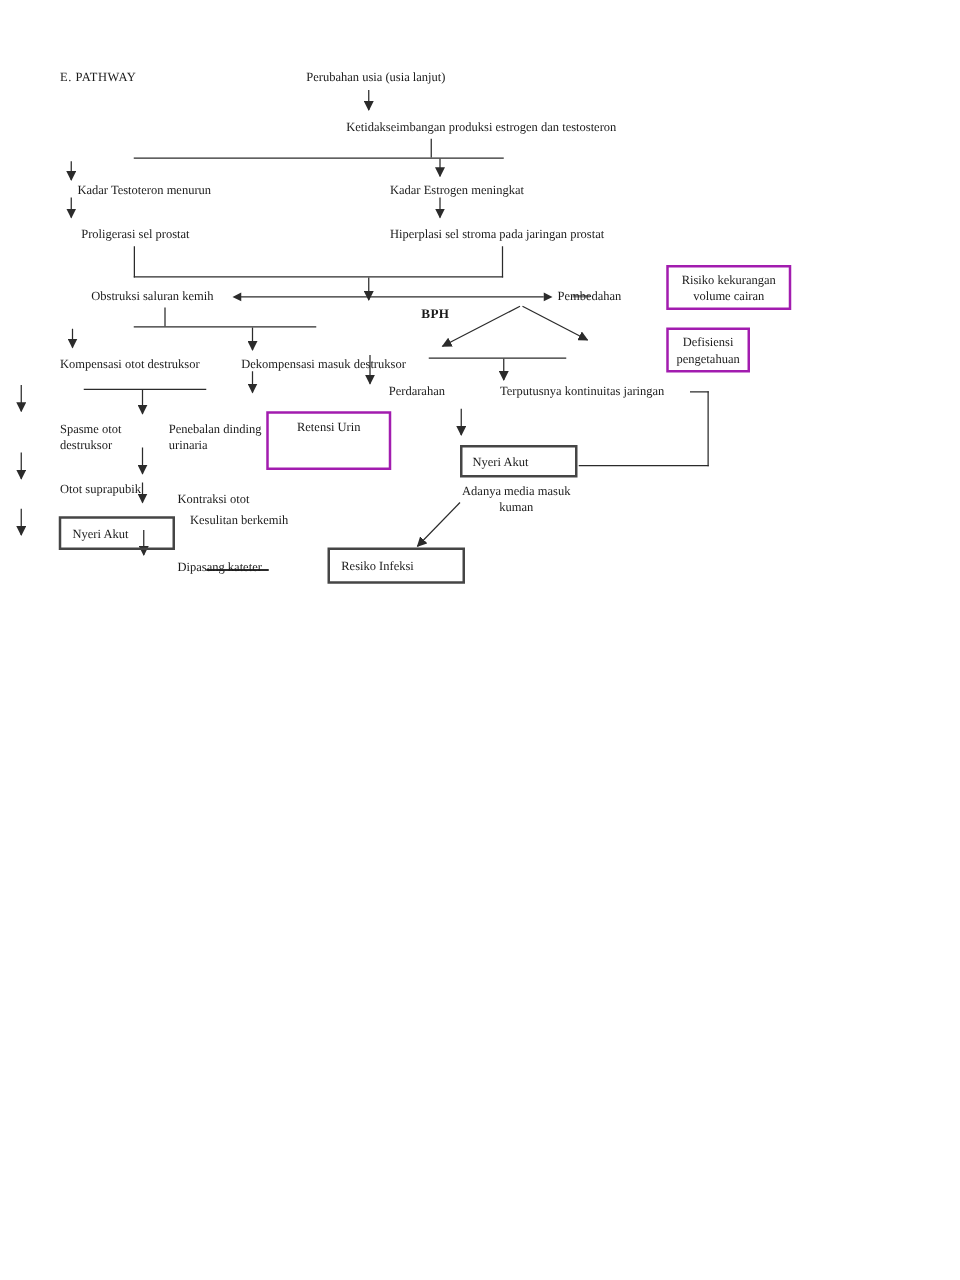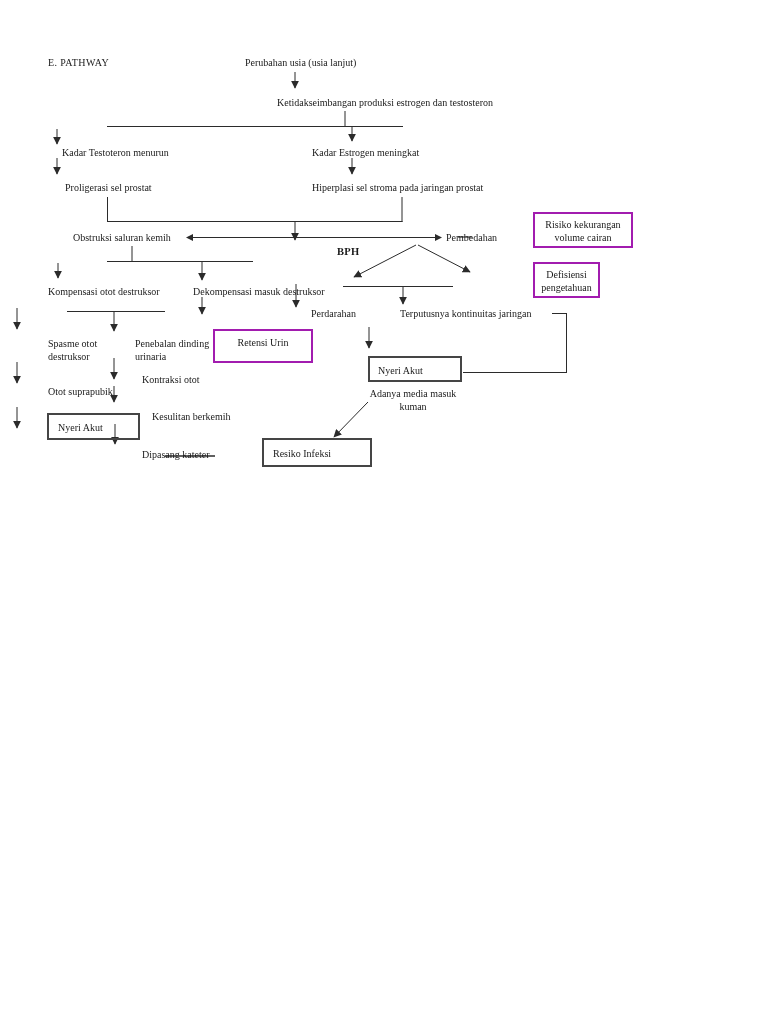--- a/index.html
+++ b/index.html
@@ -100,34 +100,34 @@
   <div class="txt bold" style="left:337px;top:246px;">BPH</div>
   <div class="txt" style="left:446px;top:232px;">Pembedahan</div>
   <div class="smudge" style="left:458px;top:236px;width:14px;height:2px;"></div>
   <div class="txt" style="left:48px;top:286px;">Kompensasi otot destruksor</div>
   <div class="txt" style="left:193px;top:286px;">Dekompensasi masuk destruksor</div>
   <div class="txt wrap" style="left:48px;top:337px;width:64px;">Spasme otot destruksor</div>
   <div class="txt wrap" style="left:135px;top:337px;width:84px;">Penebalan dinding urinaria</div>
   <div class="txt" style="left:311px;top:308px;">Perdarahan</div>
   <div class="txt" style="left:400px;top:308px;">Terputusnya kontinuitas jaringan</div>
   <div class="txt" style="left:48px;top:386px;">Otot suprapubik</div>
-  <div class="txt" style="left:142px;top:374px;">Kontraksi otot</div>
+  <div class="txt" style="left:142px;top:394px;">Kontraksi otot</div>
   <div class="txt" style="left:152px;top:411px;">Kesulitan berkemih</div>
   <div class="txt" style="left:142px;top:449px;">Dipasang kateter</div>
   <div class="txt wrap center" style="left:363px;top:387px;width:100px;">Adanya media masuk kuman</div>
 
   <div class="box" style="left:533px;top:212px;width:100px;height:36px;padding-top:4px;">
     <div class="txt wrap center">Risiko kekurangan volume cairan</div>
   </div>
 
   <div class="box" style="left:533px;top:262px;width:67px;height:36px;padding-top:4px;">
     <div class="txt wrap center">Defisiensi pengetahuan</div>
   </div>
 
-  <div class="box" style="left:213px;top:329px;width:100px;height:34px;padding-top:6px;">
+  <div class="box" style="left:213px;top:329px;width:100px;height:47px;padding-top:6px;">
     <div class="txt center">Retensi Urin</div>
   </div>
 
   <div class="box box--dark" style="left:47px;top:413px;width:93px;height:27px;padding:7px 0 0 9px;">
     <div class="txt">Nyeri Akut</div>
   </div>
 
   <div class="box box--dark" style="left:368px;top:356px;width:94px;height:26px;padding:7px 0 0 8px;">
     <div class="txt">Nyeri Akut</div>
   </div>

